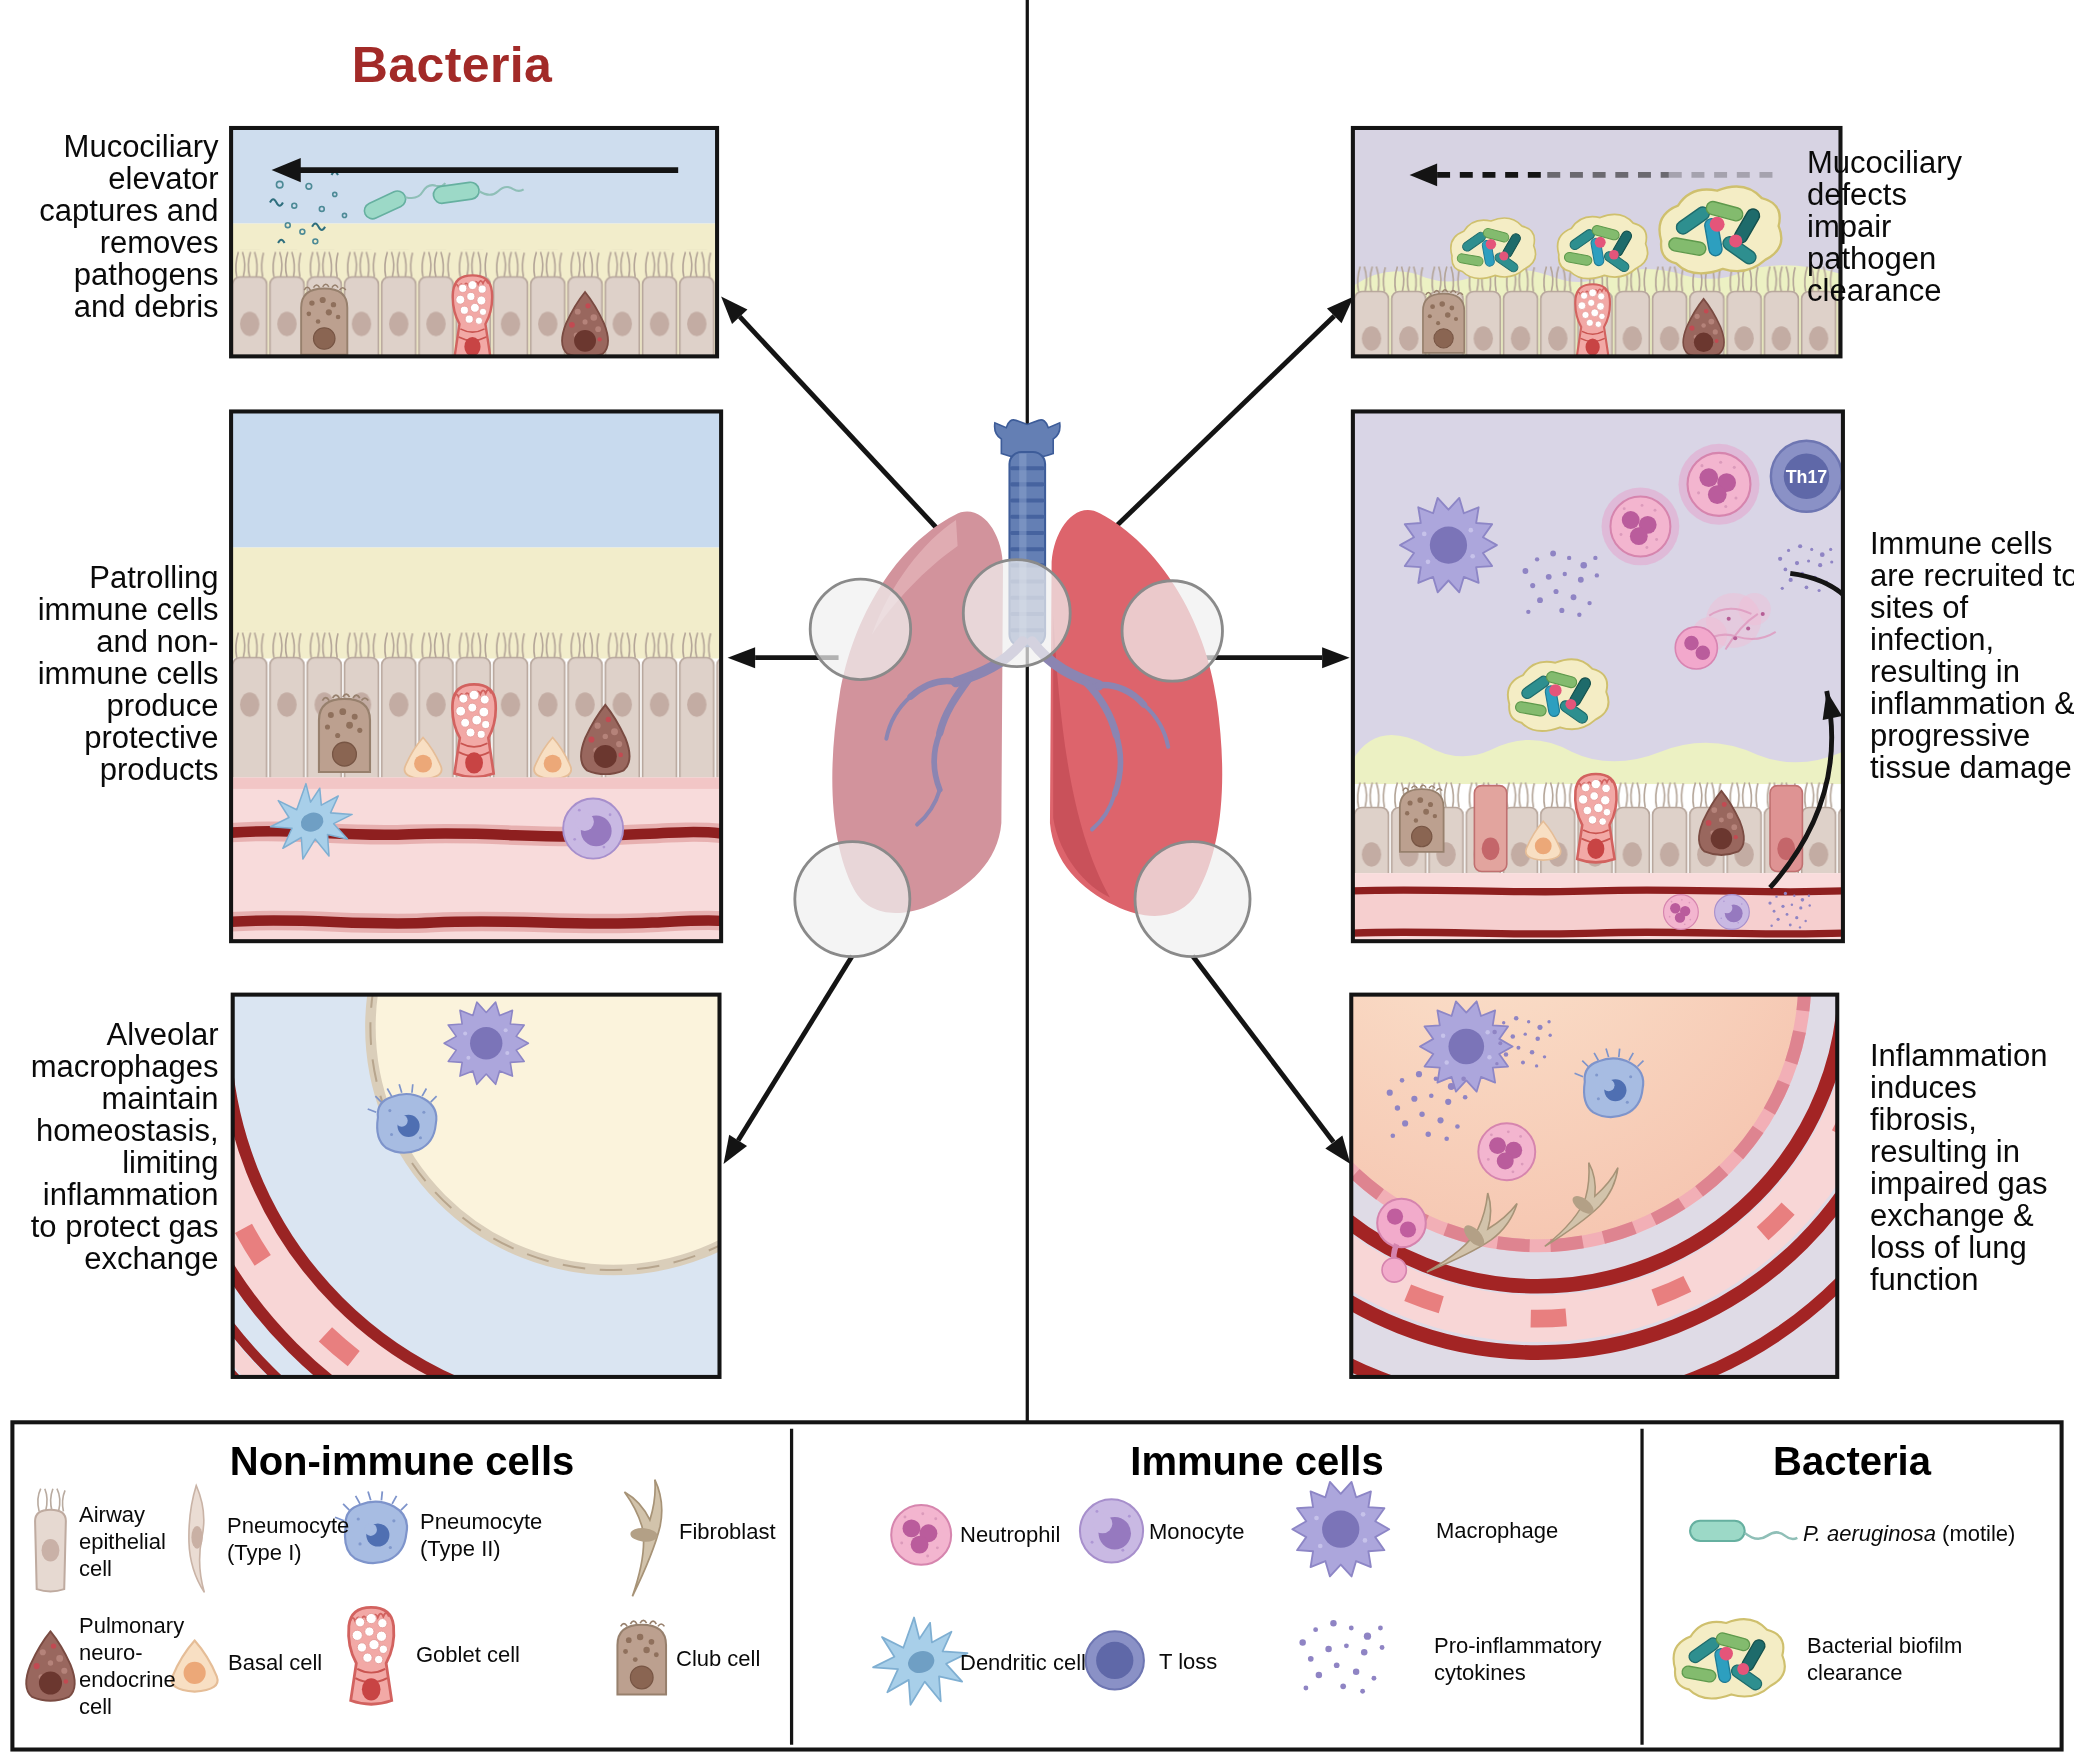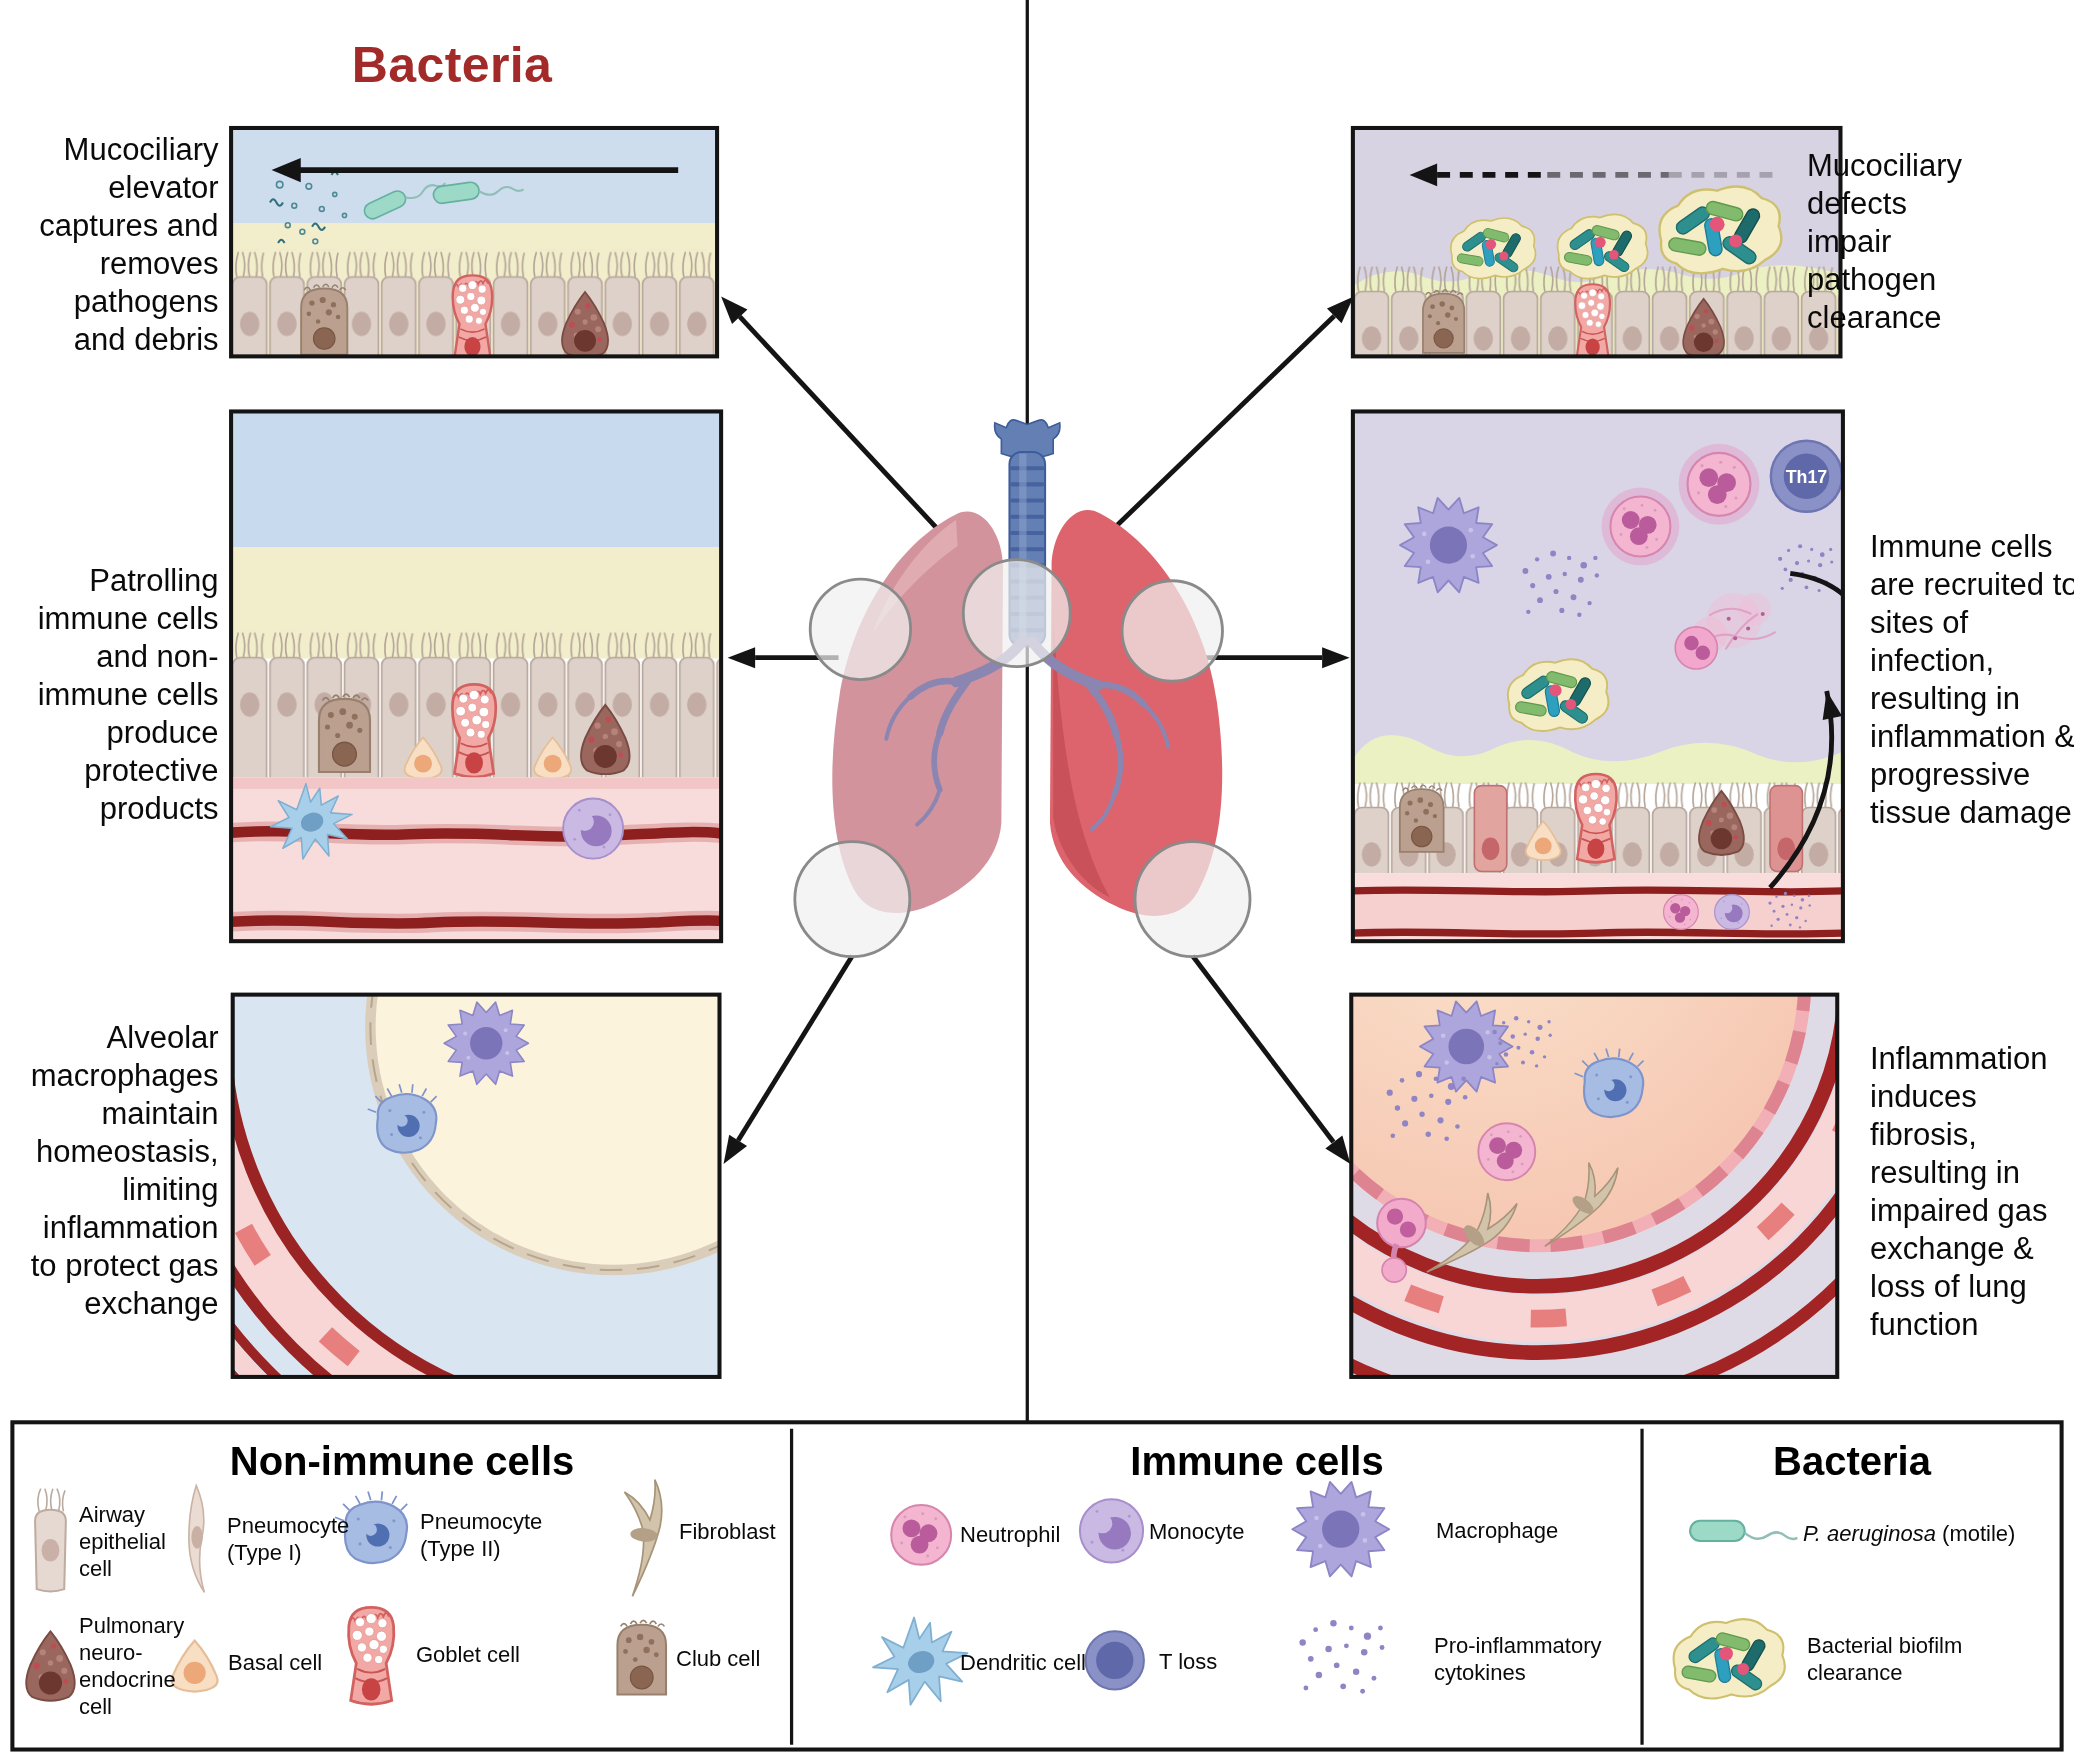--- a/index.html
+++ b/index.html
@@ -1,21 +1,21 @@
 <!DOCTYPE html>
 <html style="font-size:13px"><head>
 <meta charset="utf-8">
 <style>
   html,body{margin:0;padding:0;background:#ffffff;}
   .stage{position:relative;width:2074px;height:1756px;background:#ffffff;
          font-family:"Liberation Sans",sans-serif;color:#000;overflow:hidden;}
   .stage svg.art{position:absolute;left:0;top:0;}
   .ttl{position:absolute;transform:translateX(-50%);font-size:50px;font-weight:bold;
        color:#A22A28;white-space:nowrap;letter-spacing:0.4px;}
-  .cap{position:absolute;font-size:31px;line-height:38px;color:#0a0a0a;}
+  .cap{position:absolute;font-size:31px;line-height:32px;color:#0a0a0a;}
   .cap.right{text-align:right;}
   .leg-ttl{position:absolute;transform:translateX(-50%);font-size:40px;font-weight:bold;white-space:nowrap;}
   .leg-lbl{position:absolute;transform:translateY(-50%);font-size:22px;line-height:27px;color:#0a0a0a;}
   .it{font-style:italic;}
 </style>
 </head>
 <body>
 
 <div class="stage">
 

